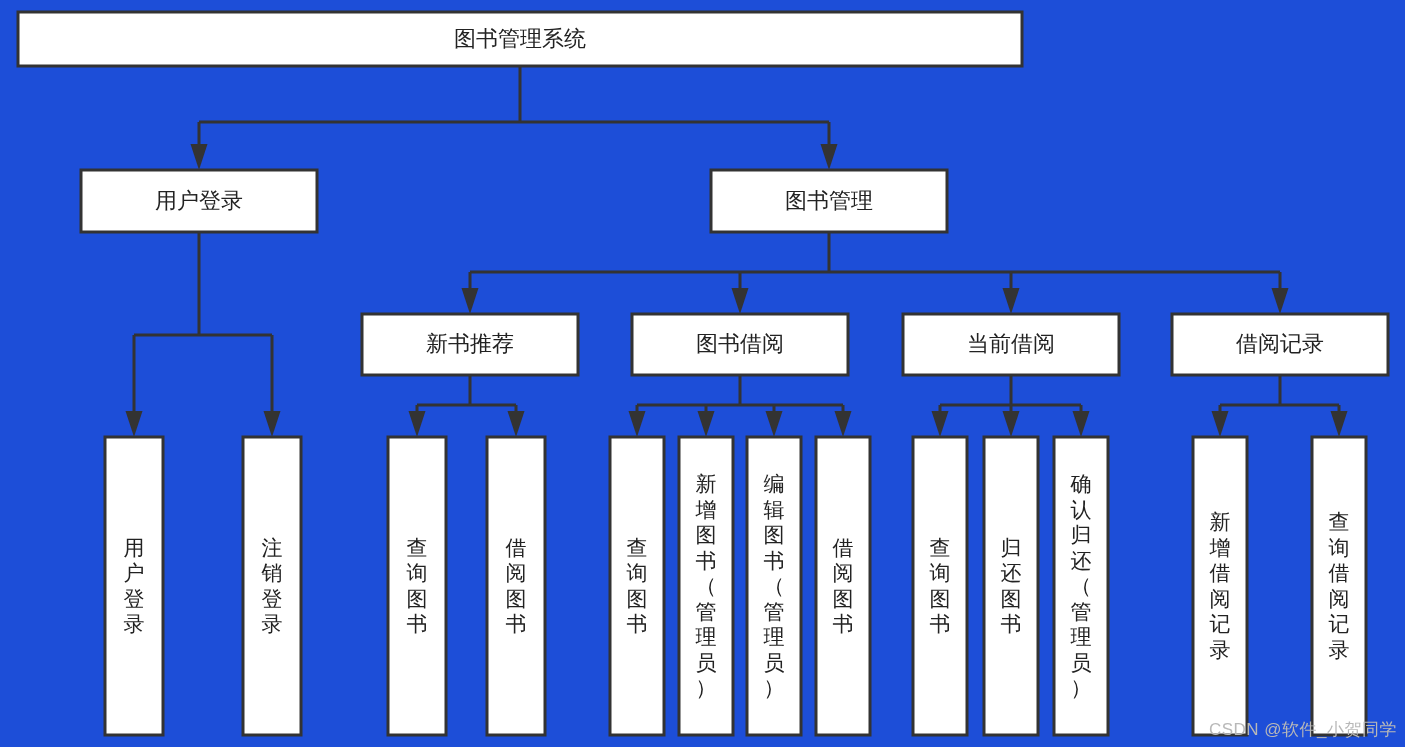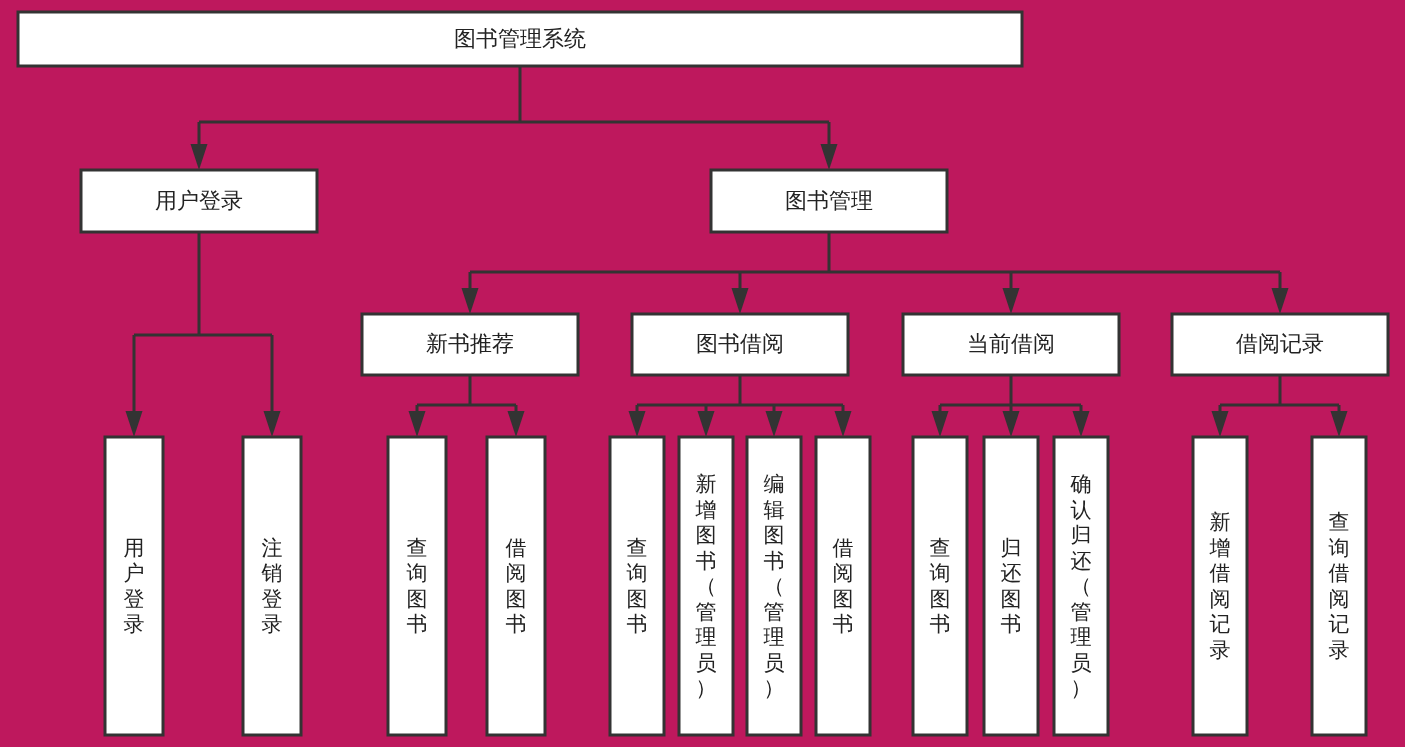--- a/index.html
+++ b/index.html
@@ -10,21 +10,21 @@
   body {
     width: 1405px;
     height: 747px;
     font-family: "Liberation Sans", "DejaVu Sans", sans-serif;
     overflow: hidden;
   }
   #diagram-root {
     position: relative;
     width: 1405px;
     height: 747px;
-    background: #be185d;
+    background: #1d4ed8;
   }
   svg#flow {
     position: absolute;
     left: 0;
     top: 0;
     width: 1405px;
     height: 747px;
   }
   .node-rect {
     fill: #ffffff;
@@ -202,14 +202,15 @@
           <rect x="1193" y="437" width="54" height="298" class="node-rect"></rect>
           <text x="1220" class="node-label-v"><tspan x="1220" y="529.39">新</tspan><tspan x="1220" y="554.89">增</tspan><tspan x="1220" y="580.39">借</tspan><tspan x="1220" y="605.89">阅</tspan><tspan x="1220" y="631.39">记</tspan><tspan x="1220" y="656.89">录</tspan></text>
         </g>
         <g>
           <rect x="1312" y="437" width="54" height="298" class="node-rect"></rect>
           <text x="1339" class="node-label-v"><tspan x="1339" y="529.39">查</tspan><tspan x="1339" y="554.89">询</tspan><tspan x="1339" y="580.39">借</tspan><tspan x="1339" y="605.89">阅</tspan><tspan x="1339" y="631.39">记</tspan><tspan x="1339" y="656.89">录</tspan></text>
         </g>
       </g>
   </svg>
 
+  <div class="watermark">CSDN @软件_小贺同学</div>
 
 </div>
 
 </body></html>

